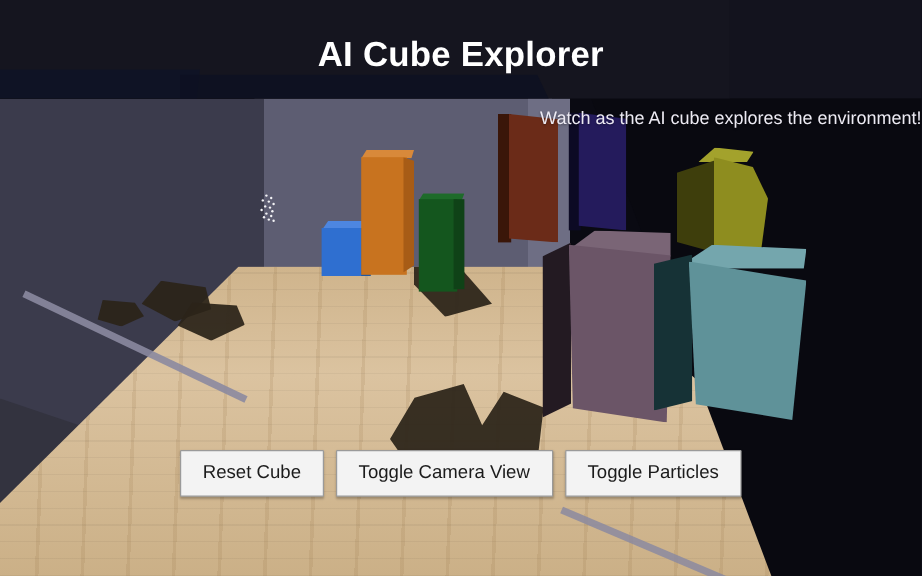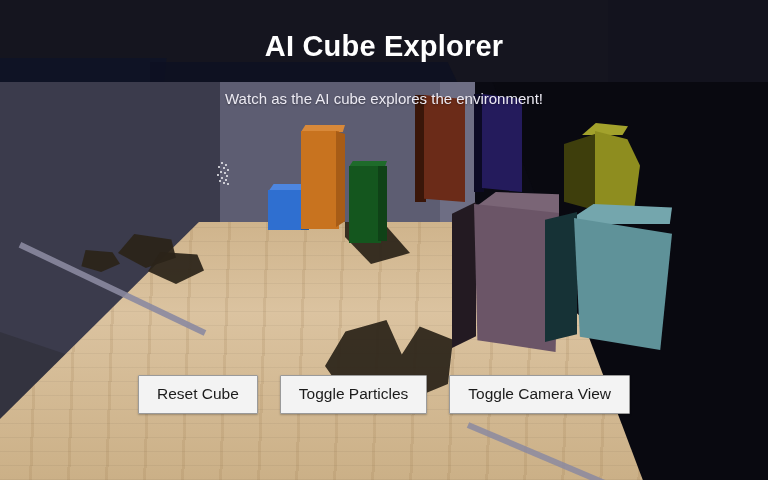--- a/index.html
+++ b/index.html
@@ -158,40 +158,40 @@
     width: 2px; height: 2px;
     background: #f2f2f5;
     border-radius: 50%;
   }
 
   
   .subtitle {
     position: absolute;
     left: 0; top: 0;
     width: 768px;
-    text-align: center;
+    text-align: right;
     color: #eceaf3;
     font-size: 15px;
     line-height: 22px;
     padding-top: 6px;
     z-index: 35;
     text-shadow: 0 1px 2px rgba(0,0,0,.35);
   }
 
   
   .controls {
     position: absolute;
     left: 0; top: 375px;
     width: 768px;
     z-index: 50;
     display: flex;
     flex-wrap: wrap;
     justify-content: center;
     align-content: flex-start;
-    gap: 13px 22px;
+    gap: 13px 10px;
   }
   .btn {
     background: #f3f3f3;
     border: 1px solid #9a9a9a;
     color: #1b1b1b;
     font-family: "Liberation Sans", sans-serif;
     font-size: 15.5px;
     line-height: 18px;
     padding: 9px 18px 10px 18px;
     border-radius: 1px;
@@ -314,18 +314,18 @@
       <i style="left:3px;  top:18px;"></i>
       <i style="left:7px;  top:20px;"></i>
       <i style="left:11px; top:21px;"></i>
     </div>
 
     <div class="subtitle">Watch as the AI cube explores the environment!</div>
   </div>
 
   <div class="controls">
     <button class="btn">Reset Cube</button>
+    <button class="btn">Toggle Camera View</button>
     <button class="btn">Toggle Particles</button>
-    <button class="btn">Toggle Camera View</button>
     <div class="row-break"></div>
   </div>
 
 </div>
 
 </body></html>

